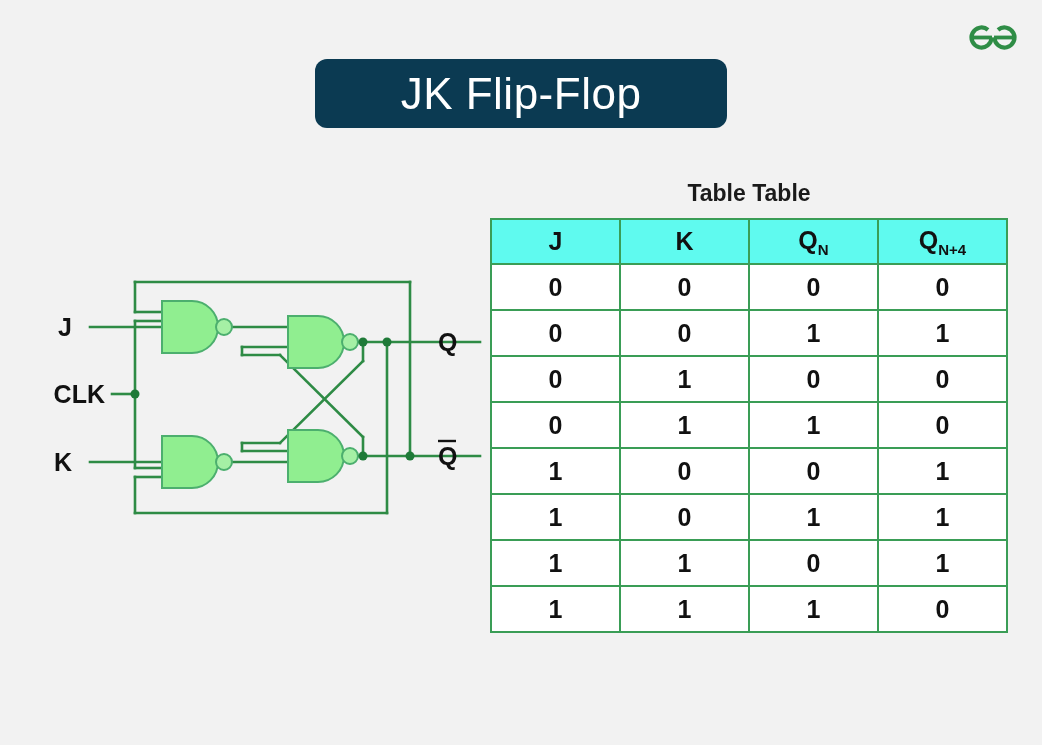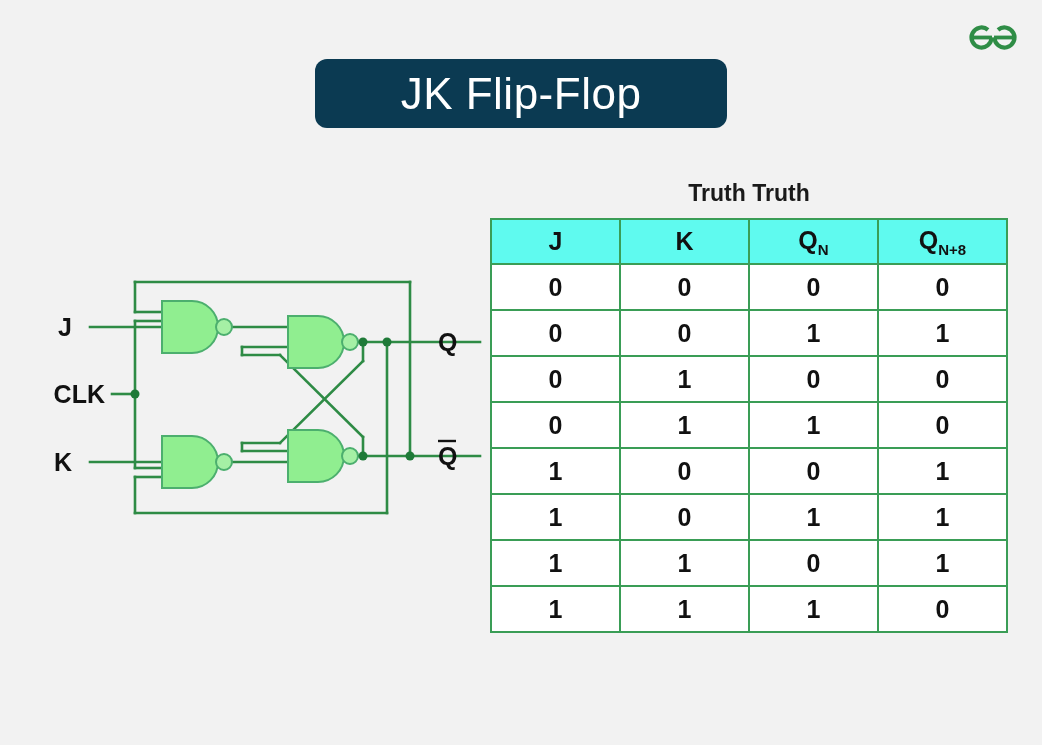--- a/index.html
+++ b/index.html
@@ -203,28 +203,28 @@
     <text class="circuit-label" x="62" y="206" text-anchor="end">K</text>
 
     <text class="circuit-label" x="428" y="86" text-anchor="start">Q</text>
 
     <text class="circuit-label" x="428" y="200" text-anchor="start">Q</text>
     <line x1="428" y1="176" x2="446" y2="176" stroke="#111111" stroke-width="2.4"></line>
   </svg>
 </div>
 
 <div class="table-wrap">
-  <div class="table-caption">Truth Truth</div>
+  <div class="table-caption">Table Table</div>
   <table class="truth-table">
     <thead>
       <tr>
         <th><span>J</span></th>
         <th><span>K</span></th>
         <th><span>Q</span><span class="sub">N</span></th>
-        <th><span>Q</span><span class="sub">N+8</span></th>
+        <th><span>Q</span><span class="sub">N+4</span></th>
       </tr>
     </thead>
     <tbody>
       <tr>
         <td>0</td>
         <td>0</td>
         <td>0</td>
         <td>0</td>
       </tr>
       <tr>

